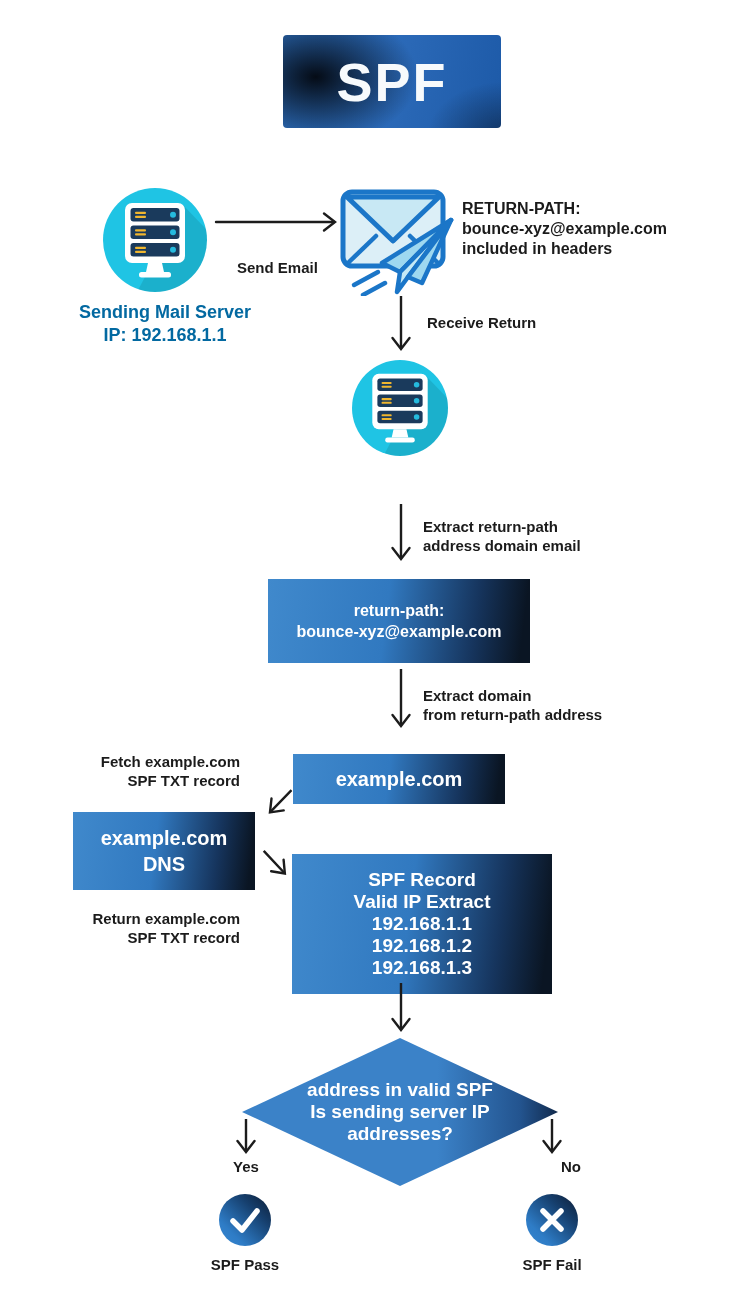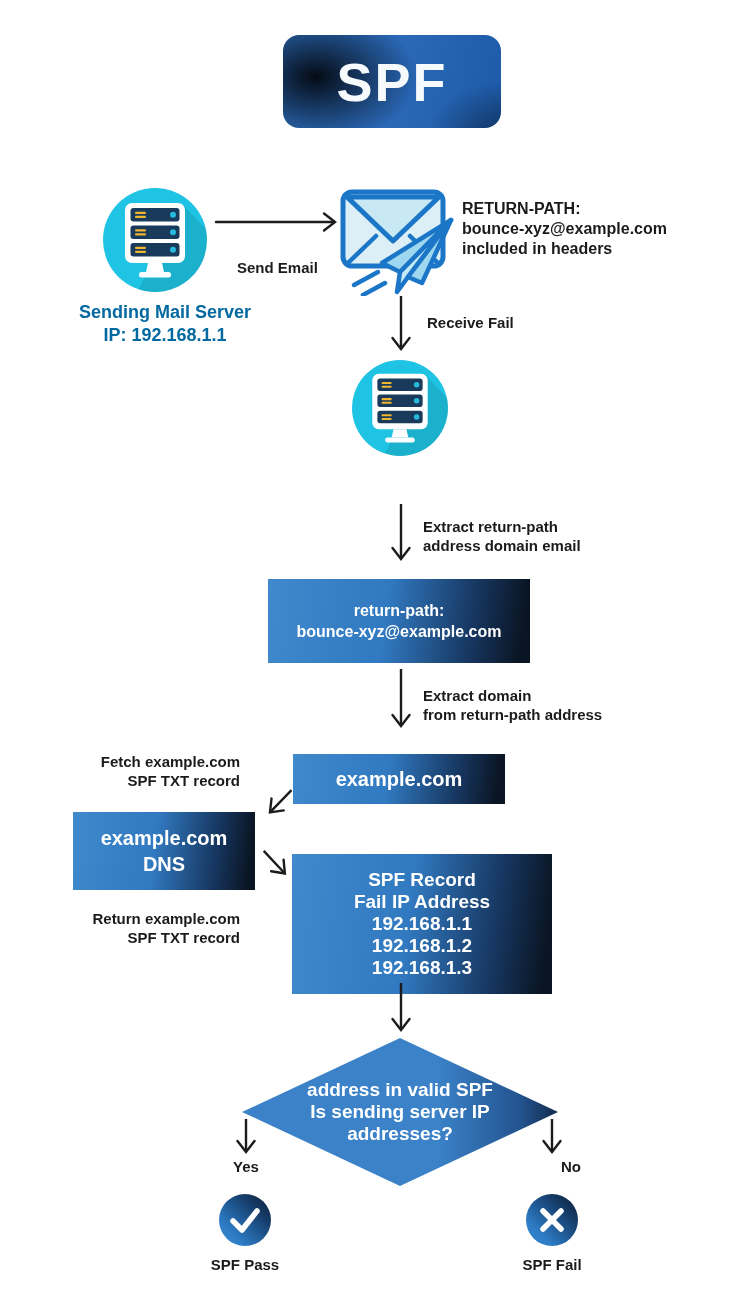--- a/index.html
+++ b/index.html
@@ -6,21 +6,21 @@
   html,body { background:#ffffff; }
   body { font-family:"Liberation Sans", sans-serif; }
   .stage {
     position:relative; width:746px; height:1309px; background:#ffffff;
     overflow:hidden; margin:0 auto; color:#1b1b1b;
   }
   .abs { position:absolute; }
 
   
   .title-box {
-    left:283px; top:35px; width:218px; height:93px; border-radius:16px;
+    left:283px; top:35px; width:218px; height:93px; border-radius:4px;
     display:flex; align-items:center; justify-content:center;
     background-color:#2b6cbd;
     background-image:
       radial-gradient(150px 100px at 15% 45%, rgba(2,5,11,0.94), rgba(2,5,11,0) 68%),
       radial-gradient(130px 90px at 102% 108%, rgba(2,5,11,0.45), rgba(2,5,11,0) 60%),
       linear-gradient(100deg, #2f74c6 0%, #2a68b6 55%, #1d5aa8 100%);
     color:#f7fafc; font-size:54px; font-weight:700; letter-spacing:2px;
   }
 
   
@@ -118,21 +118,21 @@
   <div class="abs note" style="left:462px; top:199px; font-size:16px; line-height:20px;">
     <div>RETURN-PATH:</div>
     <div>bounce-xyz@example.com</div>
     <div>included in headers</div>
   </div>
 
   <svg class="abs arrow" style="left:389px; top:296px;" width="24" height="58">
     <line x1="12" y1="0" x2="12" y2="52"></line>
     <polyline points="3.5,42 12,53 20.5,42"></polyline>
   </svg>
-  <div class="abs note" style="left:427px; top:313px;">Receive Fail</div>
+  <div class="abs note" style="left:427px; top:313px;">Receive Return</div>
 
   <svg class="abs" style="left:352px; top:360px;" width="96" height="96" viewBox="0 0 104 104">
     <defs>
         <clipPath id="clipB">
           <circle cx="52" cy="52" r="52"></circle>
         </clipPath>
       </defs>
     <circle cx="52" cy="52" r="52" fill="#1fc4e4"></circle>
     <g clip-path="url(#clipB)">
       <polygon points="80,17 104,42 104,104 34,104 80,17" fill="rgba(0,0,0,0.10)"></polygon>
@@ -206,21 +206,21 @@
     <polyline points="3.5,20 12,31 20.5,20"></polyline>
   </svg>
 
   <div class="abs note right" style="left:90px; top:909px; width:150px;">
     <div>Return example.com</div>
     <div>SPF TXT record</div>
   </div>
 
   <div class="abs gbox" style="left:292px; top:838px; width:260px; height:140px; font-size:19px; line-height:22px;margin-top:16px;">
     <div>SPF Record</div>
-    <div>Fail IP Address</div>
+    <div>Valid IP Extract</div>
     <div>192.168.1.1</div>
     <div>192.168.1.2</div>
     <div>192.168.1.3</div>
   </div>
 
   <svg class="abs arrow" style="left:389px; top:983px;" width="24" height="52">
     <line x1="12" y1="0" x2="12" y2="46"></line>
     <polyline points="3.5,36 12,47 20.5,36"></polyline>
   </svg>
 

